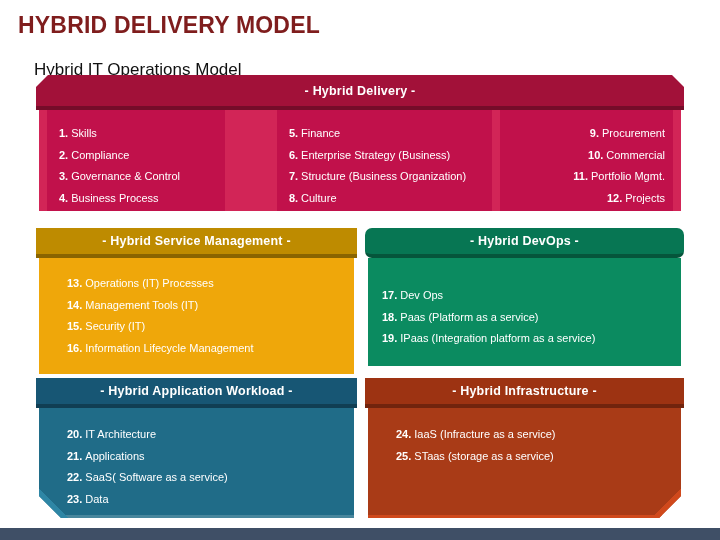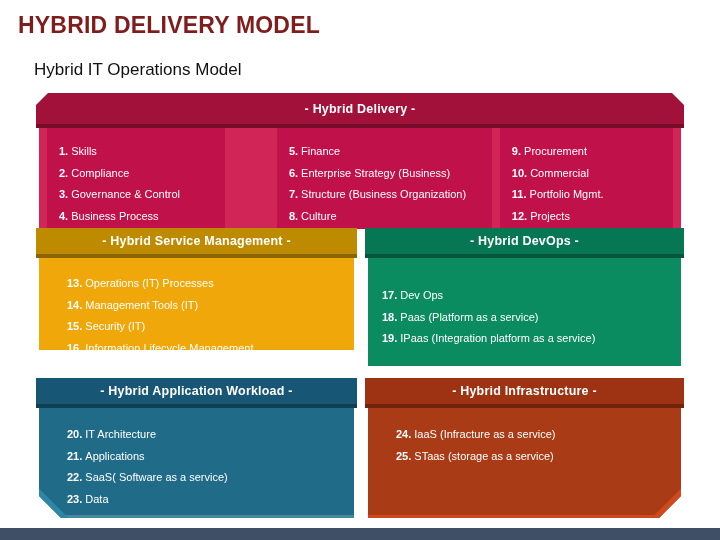--- a/index.html
+++ b/index.html
@@ -21,43 +21,43 @@
     width:100%;height:35px;display:flex;align-items:center;justify-content:center;
     color:#fff;font-size:12.5px;font-weight:700;letter-spacing:.2px;
     box-sizing:border-box;border-bottom:4px solid rgba(0,0,0,.28);
   }
   .bd{margin:0 3px;color:#fff;box-sizing:border-box;position:relative;}
   .item{line-height:21.5px;font-size:11px;white-space:nowrap;}
   .num{font-weight:700;margin-right:3px;}
   .txt{font-weight:400;}
 
   
-  .delivery{left:36px;top:93px;width:648px;height:140px;}
+  .delivery{left:36px;top:75px;width:648px;height:140px;}
   .delivery .hd{
     background:var(--delivery-header,#A21139);
     clip-path:polygon(12px 0,calc(100% - 12px) 0,100% 12px,100% 100%,0 100%,0 12px);
   }
   .delivery .bd{
     height:101px;background:var(--delivery-gap,#D22557);
     display:flex;gap:8px;padding:0 8px;
   }
   .delivery .col{
     background:var(--delivery-body,#C1114B);
     padding:13px 8px 0 12px;box-sizing:border-box;height:100%;
   }
   .col1{flex:200 0 0;}
   .col2{flex:247 0 0;margin-left:44px;}
-  .col3{flex:194 0 0;}
+  .col3{flex:194 0 0;text-align:right;}
 
   
   .sm{left:36px;top:228px;width:321px;height:142px;}
   .sm .hd{height:30px;background:var(--service-header,#BE8B00);}
-  .sm .bd{height:92px;background:var(--service-body,#EFA70A);padding:15px 0 0 28px;}
+  .sm .bd{height:116px;background:var(--service-body,#EFA70A);padding:15px 0 0 28px;}
   .devops{left:365px;top:228px;width:319px;height:142px;}
-  .devops .hd{height:30px;background:var(--devops-header,#077653);}
+  .devops .hd{height:30px;background:var(--devops-header,#077653);border-radius:7px;}
   .devops .bd{height:108px;background:var(--devops-body,#0B8B60);padding:27px 0 0 14px;}
 
   
   .aw{left:36px;top:378px;width:321px;height:144px;}
   .aw .hd{height:30px;background:var(--workload-header,#175674);}
   .aw .bd{
     height:110px;background:var(--workload-body,#206C88);padding:16px 0 0 28px;
     background-image:linear-gradient(to top, rgba(255,255,255,.18) 0 3px, transparent 3px);
     clip-path:polygon(0 0,100% 0,100% 100%,22px 100%,0 calc(100% - 22px));
   }

